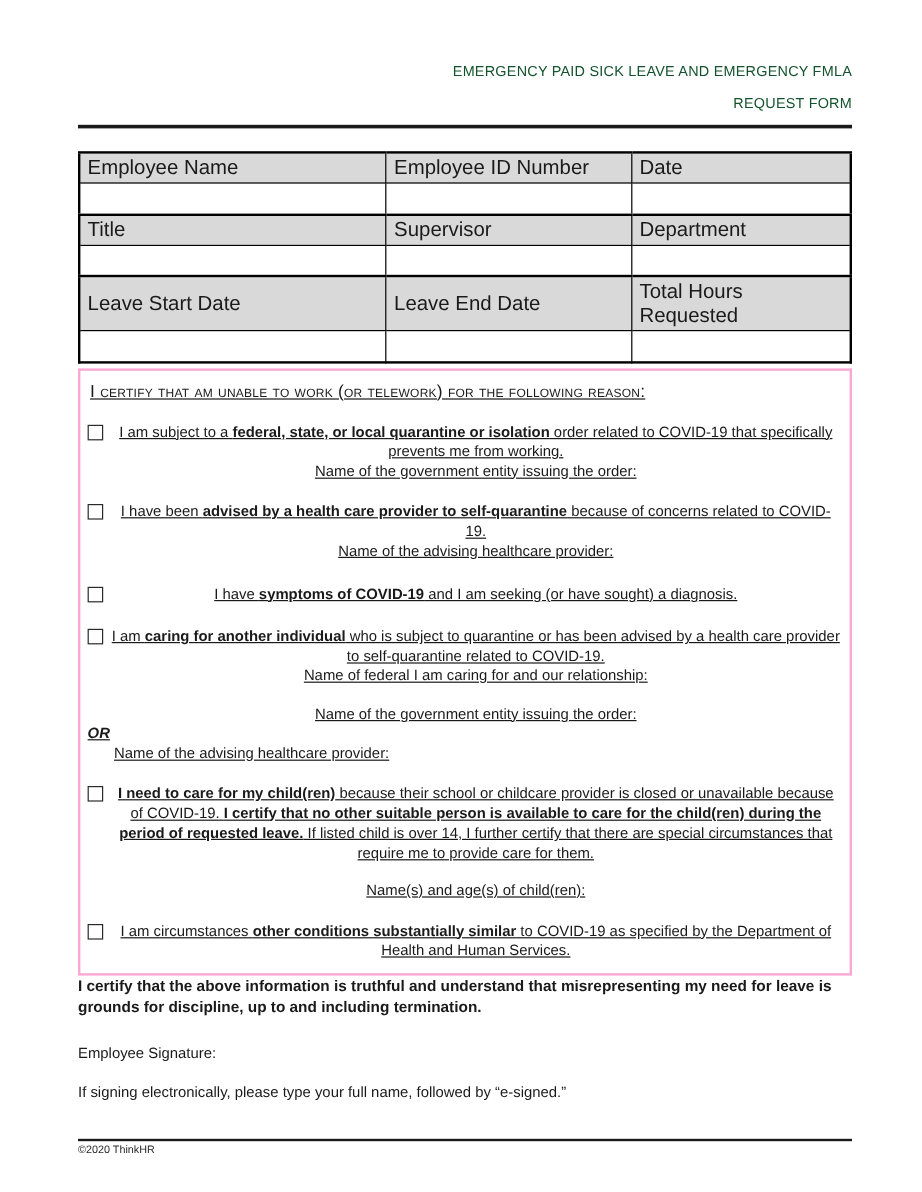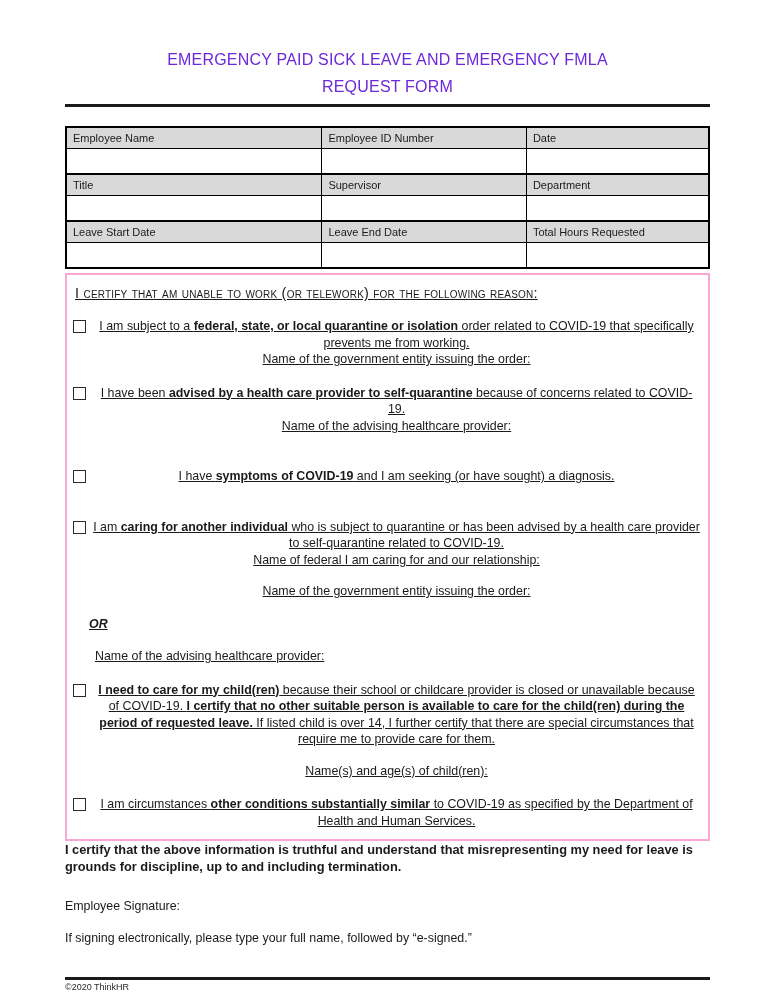--- a/index.html
+++ b/index.html
@@ -11,47 +11,47 @@
     overflow: hidden;
   }
   .page {
     width: 768px; height: 993px;
     padding: 46px 58px 0 65px;
     background: #ffffff;
   }
 
   
   .title {
-    text-align: center;
-    font-size: 16px;
+    text-align: right;
+    font-size: 12px;
     line-height: 27px;
     font-weight: 400;
     letter-spacing: 0.2px;
-    color: #6d28d9;
+    color: #14532d;
   }
   .title-rule {
     height: 3px;
     background: #1a1a1a;
     margin-top: 4px;
   }
 
   
   table.info {
     width: 100%;
     border-collapse: collapse;
     table-layout: fixed;
     margin-top: 19px;
     border: 2px solid #000;
   }
   table.info col.c1 { width: 39.8%; }
   table.info col.c2 { width: 31.8%; }
   table.info col.c3 { width: 28.4%; }
   table.info td {
     border: 1px solid #000;
-    font-size: 11px;
+    font-size: 17px;
     padding: 2px 6px;
     vertical-align: middle;
   }
   table.info tr.label-row td {
     background: #d9d9d9;
     height: 21px;
     border-top: 2px solid #000;
   }
   table.info tr.value-row td {
     background: #ffffff;
@@ -69,21 +69,21 @@
     font-variant: small-caps;
     font-size: 14.5px;
     letter-spacing: 0.2px;
     margin: 3px 0 0 2px;
   }
   .reason {
     display: flex;
     align-items: flex-start;
     margin-top: 17px;
   }
-  .reason-3 { margin-top: 34px; }
+  .reason-3 { margin-top: 19px; }
   .checkbox {
     flex: 0 0 auto;
     width: 13px; height: 13px;
     border: 1.5px solid #2a2a2a;
     margin: 2px 7px 0 0;
     background: #fff;
     cursor: pointer;
   }
   .reason-text {
     font-size: 12.4px;
@@ -91,21 +91,21 @@
     width: 615px;
     text-align: center;
   }
   .sub-line {  }
   .gap-above { margin-top: 15px; }
   .or-line {
     font-size: 12.4px;
     line-height: 16.5px;
     font-weight: bold;
     font-style: italic;
-    margin: 16px;
+    margin: 0;
   }
   .indent-line {
     font-size: 12.4px;
     line-height: 16.5px;
     margin-left: 22px;
   }
   b { font-weight: bold; }
 
   
   .certify-statement {

